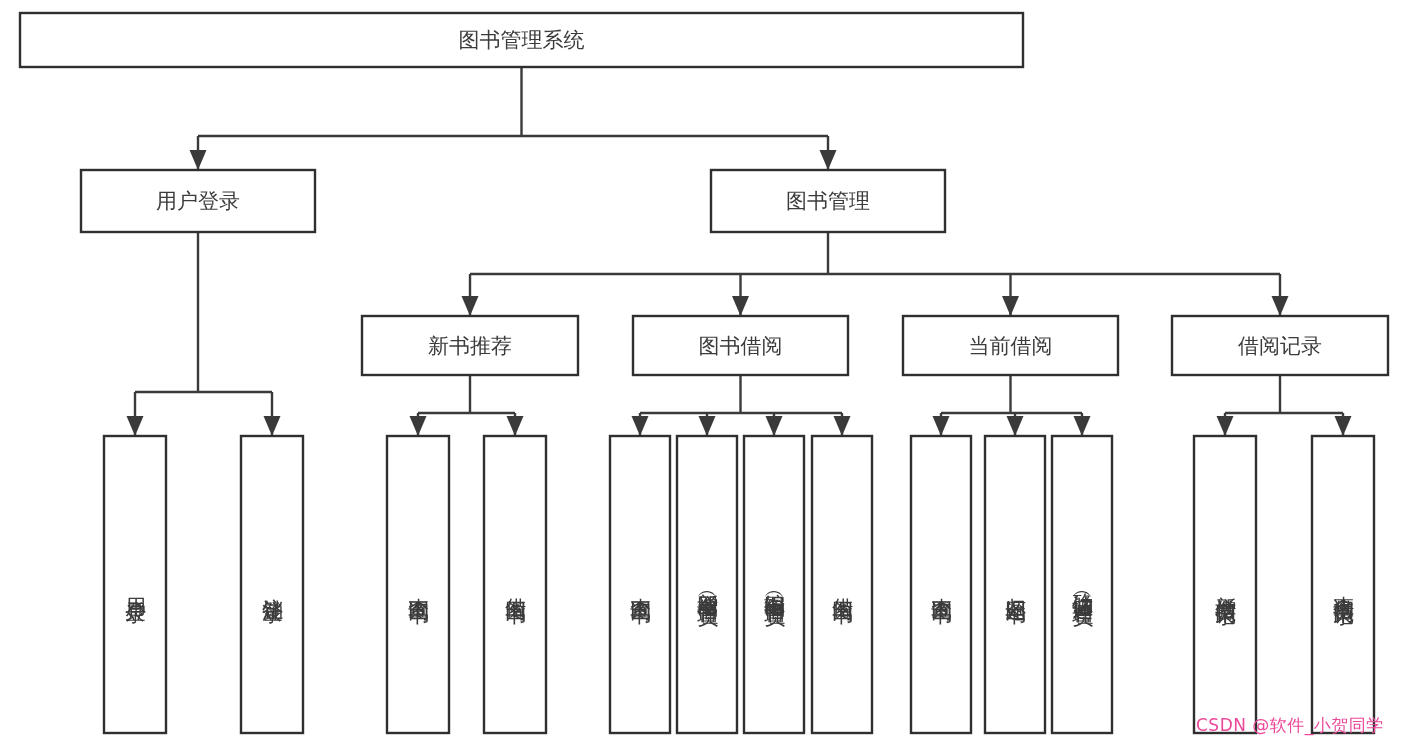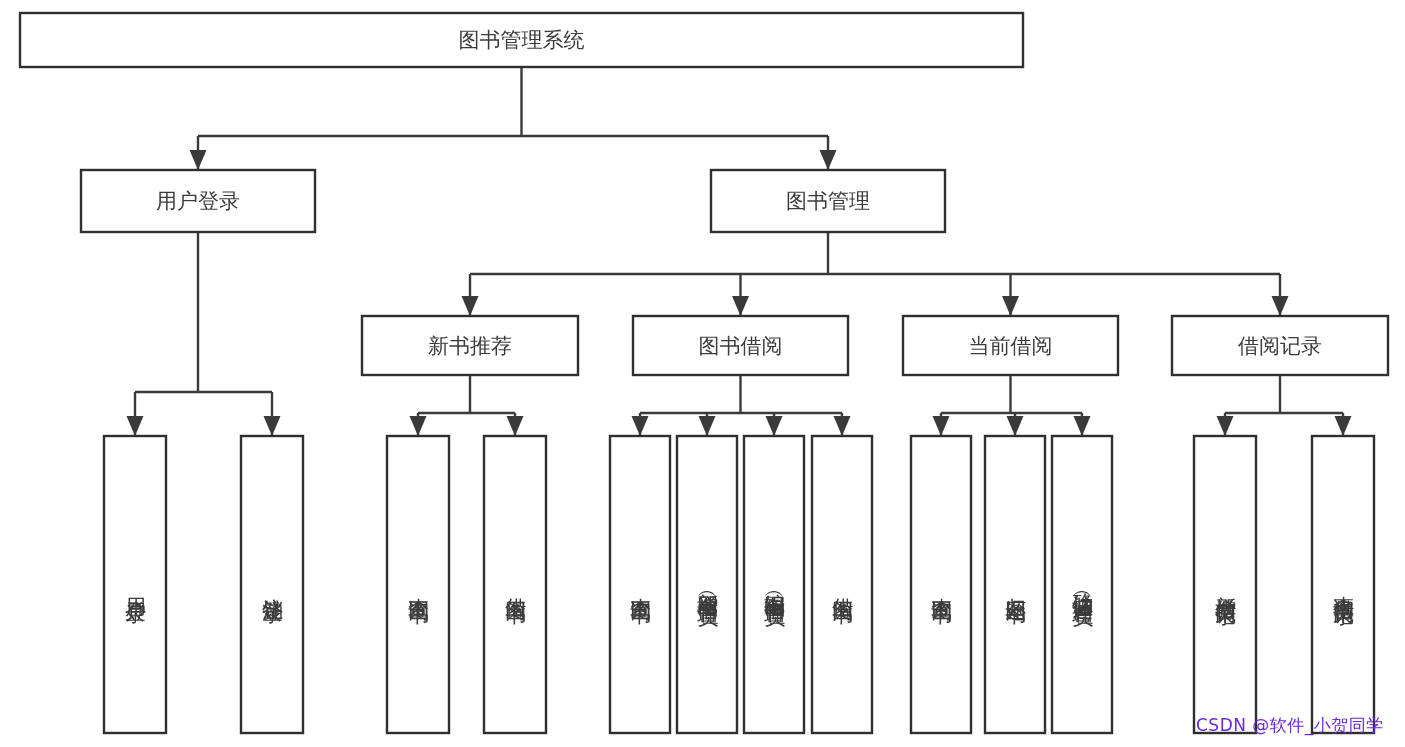--- a/index.html
+++ b/index.html
@@ -220,15 +220,15 @@
       <div class="leaf-label-wrap" style="left: 677px; top: 436px; width: 60px; height: 297px;">新增图书（管理员）</div>
       <div class="leaf-label-wrap" style="left: 744px; top: 436px; width: 60px; height: 297px;">编辑图书（管理员）</div>
       <div class="leaf-label-wrap" style="left: 812px; top: 436px; width: 60px; height: 297px;">借阅图书</div>
       <div class="leaf-label-wrap" style="left: 911px; top: 436px; width: 60px; height: 297px;">查询图书</div>
       <div class="leaf-label-wrap" style="left: 985px; top: 436px; width: 60px; height: 297px;">归还图书</div>
       <div class="leaf-label-wrap" style="left: 1052px; top: 436px; width: 60px; height: 297px;">确认归还（管理员）</div>
       <div class="leaf-label-wrap" style="left: 1194px; top: 436px; width: 62px; height: 297px;">新增借阅记录</div>
       <div class="leaf-label-wrap" style="left: 1312px; top: 436px; width: 62px; height: 297px;">查询借阅记录</div>
     </div>
 
-  <div class="watermark" style="left: 1196px; top: 714px; color: #6d28d9;">CSDN @软件_小贺同学</div>
+  <div class="watermark" style="left: 1196px; top: 714px; color: #ec4899;">CSDN @软件_小贺同学</div>
 
 </div>
 
 </body></html>

